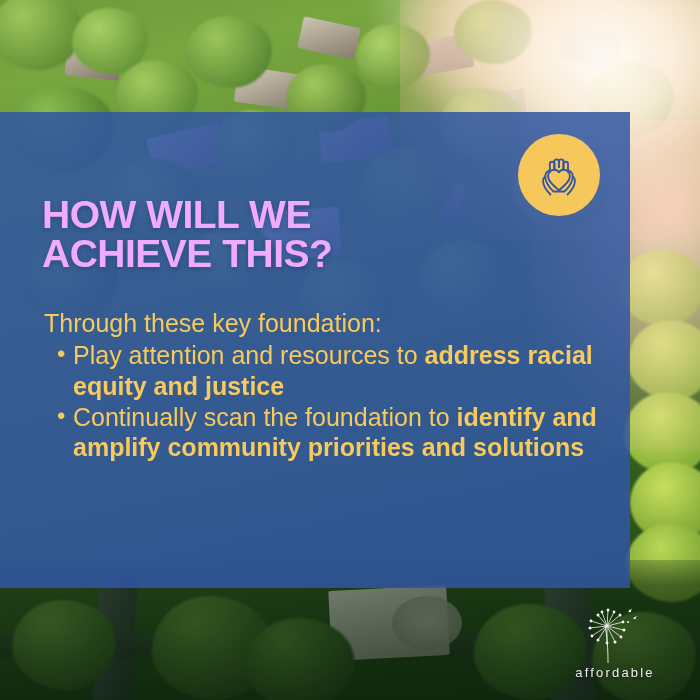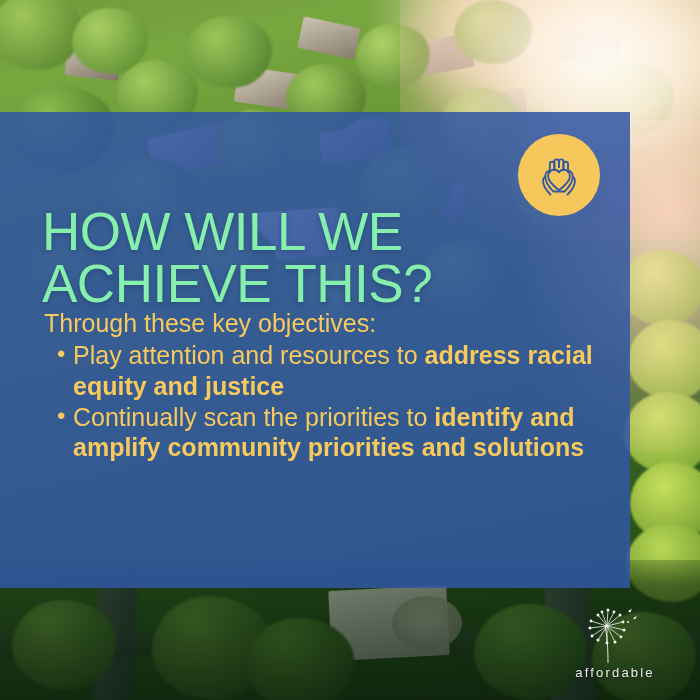--- a/index.html
+++ b/index.html
@@ -123,24 +123,24 @@
     justify-content: center;
   }
   .badge svg { display: block; }
 
   
   .heading {
     position: absolute;
     left: 42px;
     top: 58px;
     width: 520px;
-    color: #86efac;
-    font-size: 53px;
+    color: #f0abfc;
+    font-size: 39px;
     line-height: 0.99;
-    font-weight: 400;
+    font-weight: 700;
     letter-spacing: -0.5px;
     text-transform: uppercase;
     font-stretch: condensed;
     text-shadow: 0 2px 5px rgba(20,40,90,0.35);
     font-family: "Liberation Sans", sans-serif;
   }
 
   
   .body {
     position: absolute;
@@ -293,24 +293,24 @@
           <path d="M21.5 27 c-3.2 0.6-5.2 3-5.2 6.6 0 6.6 3.6 11.6 9.4 17.3 h12.6 c5.8-5.7 9.4-10.7 9.4-17.3 0-3.6-2-6-5.2-6.6"></path>
           <path d="M16.3 33.6 c-1.6 1.1-2.5 2.7-2.5 4.8 0 5.6 3.6 11.4 8.4 15.9"></path>
           <path d="M47.7 33.6 c1.6 1.1 2.5 2.7 2.5 4.8 0 5.6-3.6 11.4-8.4 15.9"></path>
         </g>
       </svg>
     </div>
 
     <h1 class="heading"><span>HOW WILL WE</span><br><span>ACHIEVE THIS?</span></h1>
 
     <div class="body">
-      <p class="lead">Through these key objectives:</p>
+      <p class="lead">Through these key foundation:</p>
       <ul class="objectives">
         <li><span>Play attention and resources to </span><b>address racial equity and justice</b><span></span></li>
-        <li><span>Continually scan the priorities to </span><b>identify and amplify community priorities and solutions</b><span></span></li>
+        <li><span>Continually scan the foundation to </span><b>identify and amplify community priorities and solutions</b><span></span></li>
       </ul>
     </div>
   </div>
 
   <div class="logo">
     <div class="logo-mark">
       <svg width="62" height="58" viewBox="0 0 62 58" aria-hidden="true">
         <g stroke="#ffffff" stroke-width="0.9" fill="none" opacity="0.95">
           <path d="M30 57 C30 42 29 30 27 19"></path>
           <g stroke-width="0.8">

